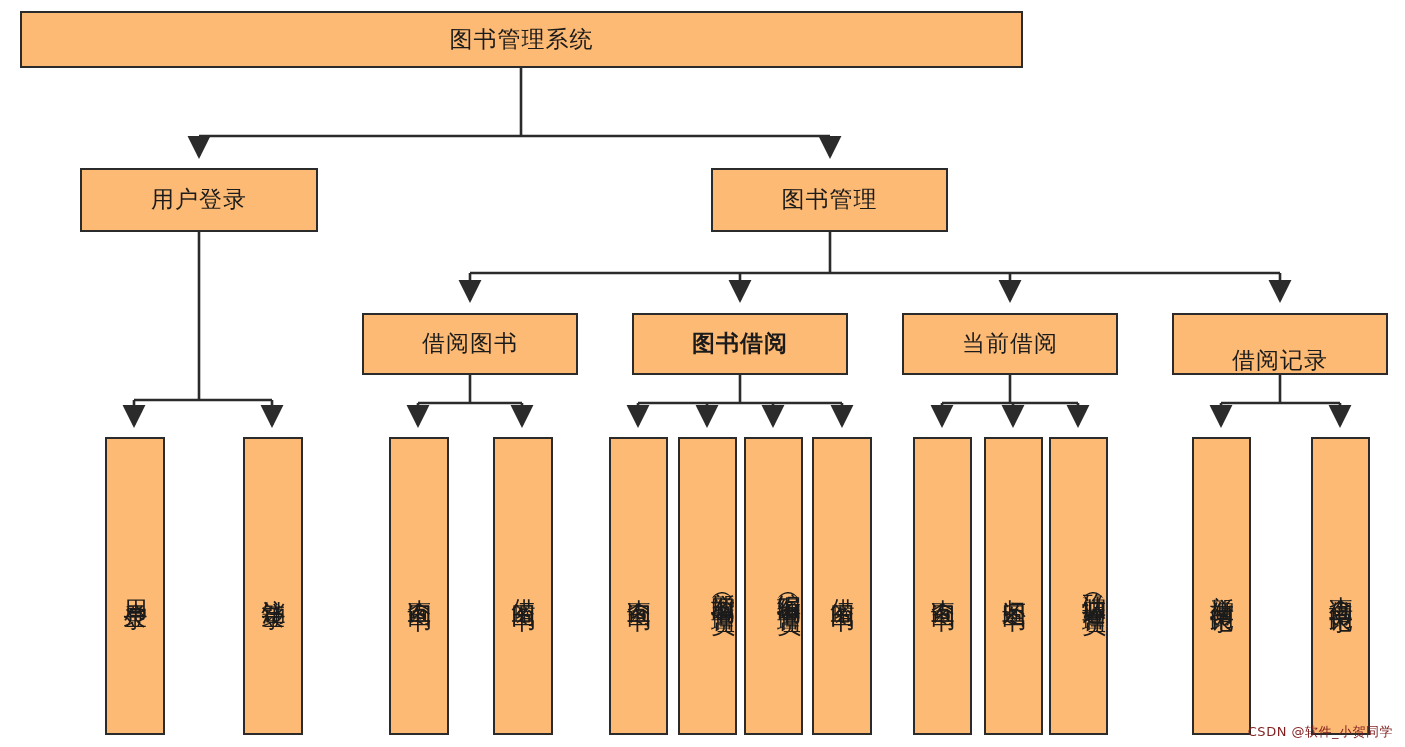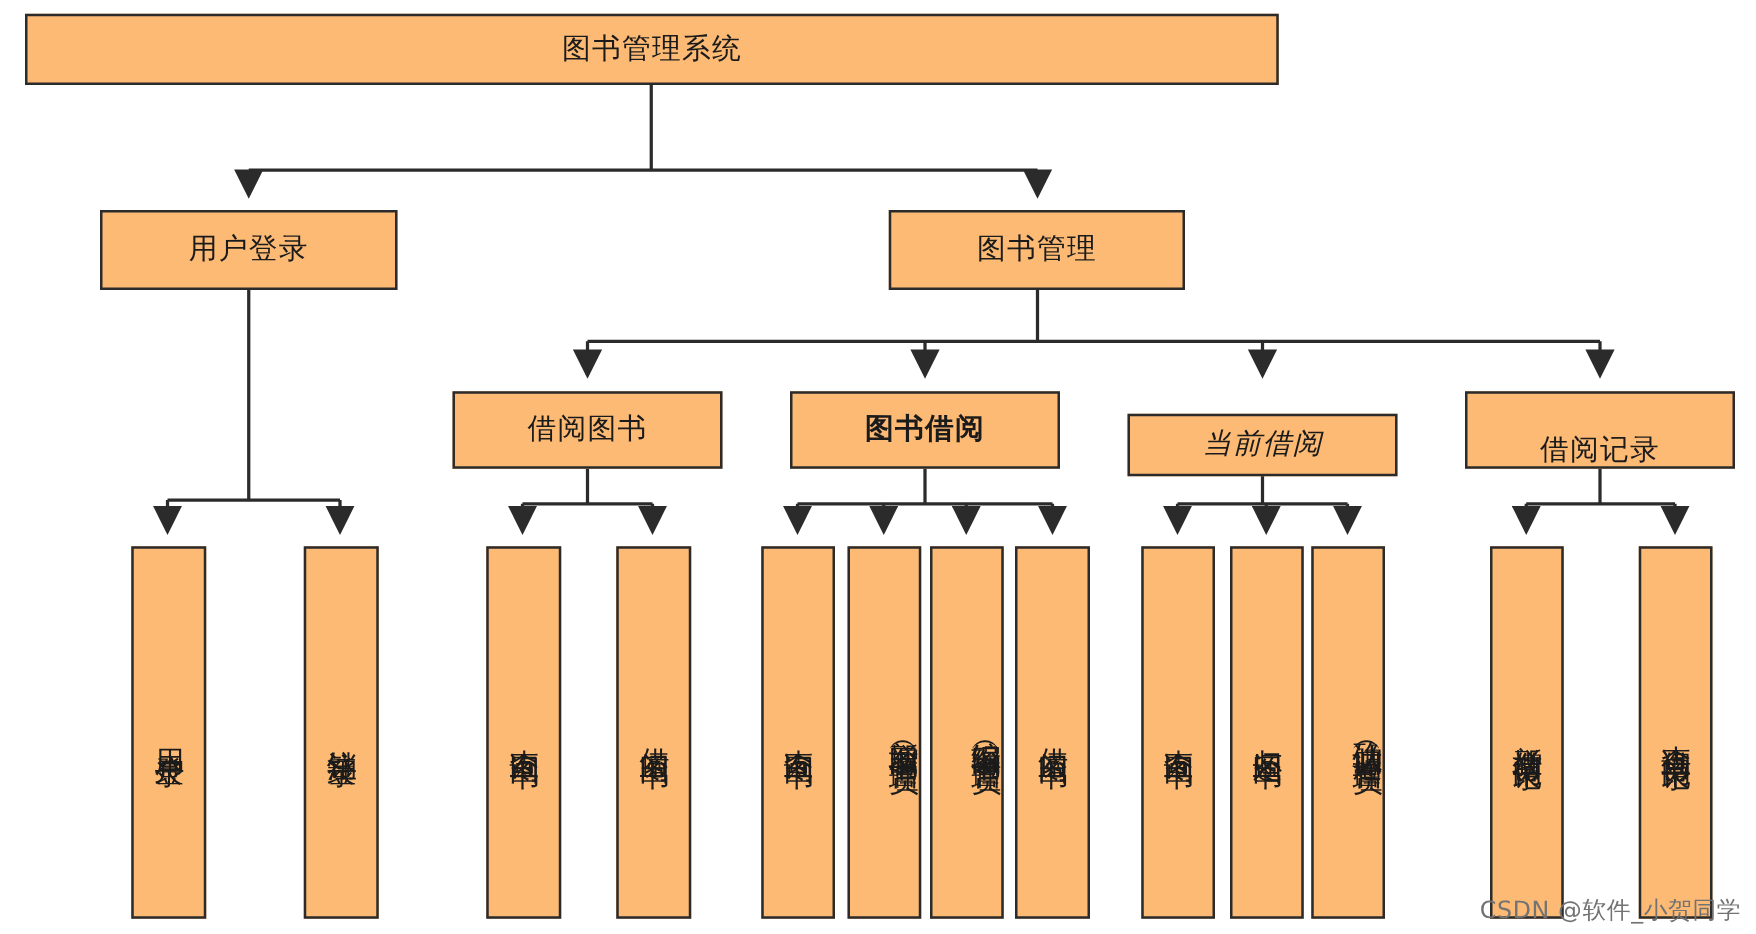--- a/index.html
+++ b/index.html
@@ -44,22 +44,22 @@
     white-space:pre-line;
   }
   .node.v .txt{
     writing-mode:vertical-rl;
     text-orientation:upright;
   }
   #watermark{
     position:absolute;
     right:12px;
     bottom:6px;
-    font-size:19px;
-    color:#737373;
+    font-size:13px;
+    color:#7f1d1d;
     letter-spacing:0.5px;
     z-index:9;
     white-space:nowrap;
     font-family:"DejaVu Sans","Liberation Sans",sans-serif;
   }
   svg#links{position:absolute;left:0;top:0;width:1405px;height:747px;z-index:1;}
 </style>
 </head>
 <body>
 
@@ -125,21 +125,21 @@
   <div class="node h" style="left:711px;top:168px;width:237px;height:64px;">
     <span class="txt">图书管理</span>
   </div>
 
   <div class="node h" style="left:362px;top:313px;width:216px;height:62px;">
     <span class="txt">借阅图书</span>
   </div>
   <div class="node h" style="left:632px;top:313px;width:216px;height:62px;font-weight:bold;">
     <span class="txt">图书借阅</span>
   </div>
-  <div class="node h" style="left:902px;top:331px;width:216px;height:50px;font-style:italic;">
+  <div class="node h" style="left:902px;top:313px;width:216px;height:62px;">
     <span class="txt">当前借阅</span>
   </div>
   <div class="node h" style="left:1172px;top:313px;width:216px;height:62px;align-items:flex-end;">
     <span class="txt">借阅记录</span>
   </div>
 
   <div class="node v center" style="left:105px;top:437px;width:60px;height:298px;">
     <span class="txt">用户登录</span>
   </div>
   <div class="node v center" style="left:243px;top:437px;width:60px;height:298px;">

